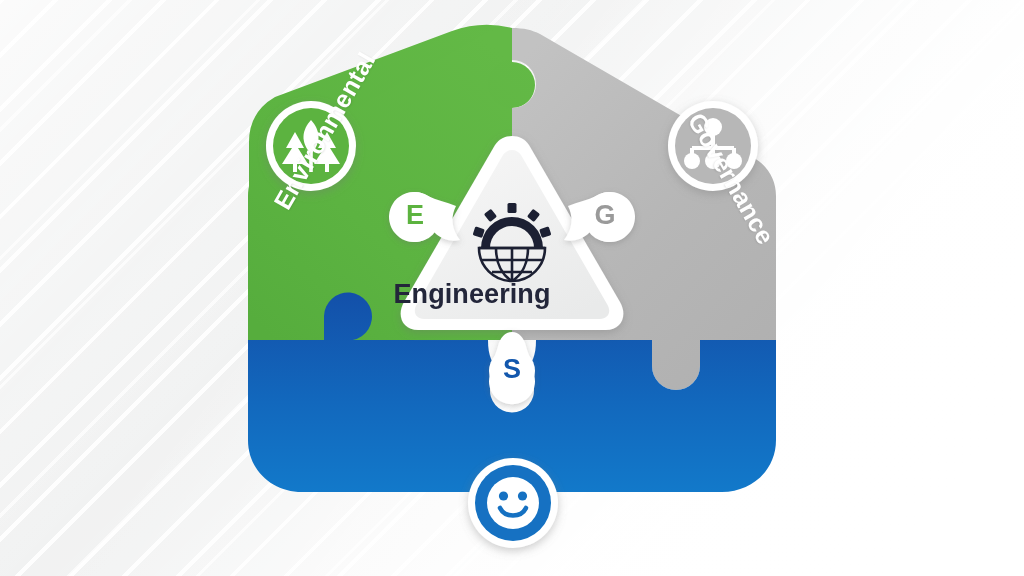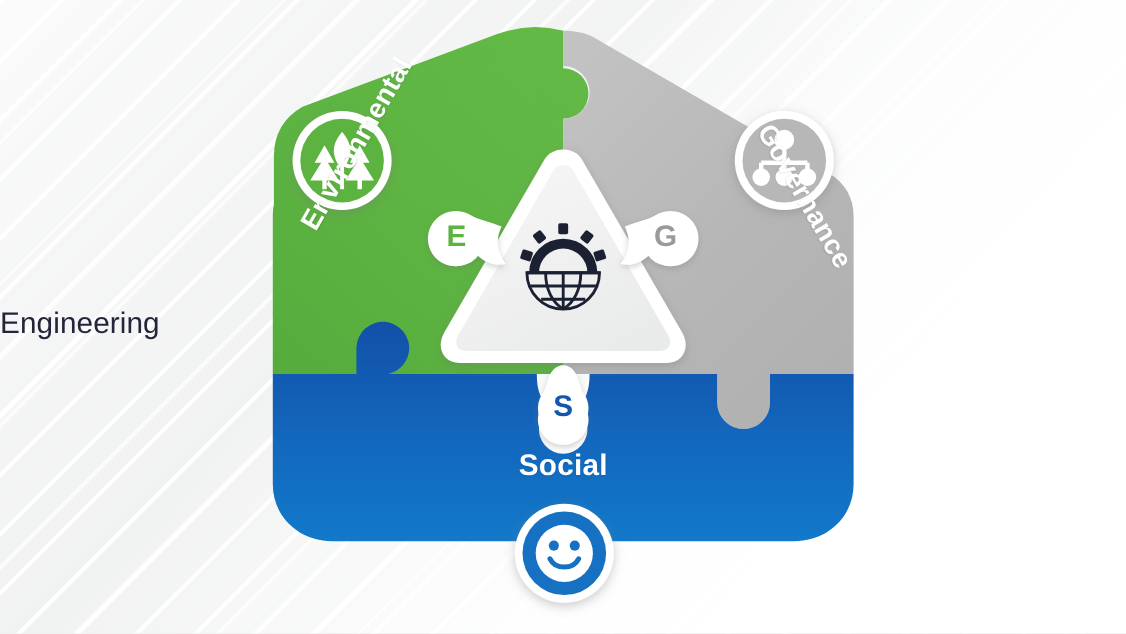--- a/index.html
+++ b/index.html
@@ -33,22 +33,22 @@
 
   
   .lbl{position:absolute;color:#ffffff;font-weight:600;letter-spacing:.2px;
        text-shadow:0 1px 2px rgba(0,0,0,0.10);white-space:nowrap;}
   #label-environmental{left:268px;top:200px;font-size:25px;
        transform:rotate(-60deg);transform-origin:left top;}
   #label-governance{left:707px;top:108px;font-size:25px;
        transform:rotate(60deg);transform-origin:left top;}
   #label-social{left:0;top:408px;width:1024px;text-align:center;font-size:27px;}
 
-  #label-engineering{position:absolute;left:0;top:279px;width:944px;
-       font-size:27px;font-weight:400;color:#23263a;letter-spacing:.1px;}
+  #label-engineering{position:absolute;left:0;top:279px;width:944px;text-align:center;
+       font-size:27px;font-weight:700;color:#23263a;letter-spacing:.1px;}
 
   .badge-letter{position:absolute;font-weight:700;text-align:center;}
   #badge-e-letter{left:398px;top:200px;width:34px;font-size:27px;color:#5cb33f;}
   #badge-g-letter{left:588px;top:200px;width:34px;font-size:27px;color:#9a9a9a;}
   #badge-s-letter{left:495px;top:354px;width:34px;font-size:27px;color:#1257ad;}
 </style>
 </head>
 <body>
 
 <div id="stage">
@@ -280,21 +280,20 @@
         <circle cx="9.5" cy="-7" r="4.6" fill="#1271c2"></circle>
         <path d="M -13,5 C -8,15 8,15 13,5" stroke="#1271c2" stroke-width="4.6" fill="none" stroke-linecap="round"></path>
       </g>
     </g>
   </svg>
 
   <div class="lbl" id="label-environmental">Environmental</div>
 
   <div class="lbl" id="label-governance">Governance</div>
 
-  <div class="lbl" id="label-social">Social</div>
 
   <div id="label-engineering">Engineering</div>
 
   <div class="badge-letter" id="badge-e-letter">E</div>
 
   <div class="badge-letter" id="badge-g-letter">G</div>
 
   <div class="badge-letter" id="badge-s-letter">S</div>
 
 </div>

